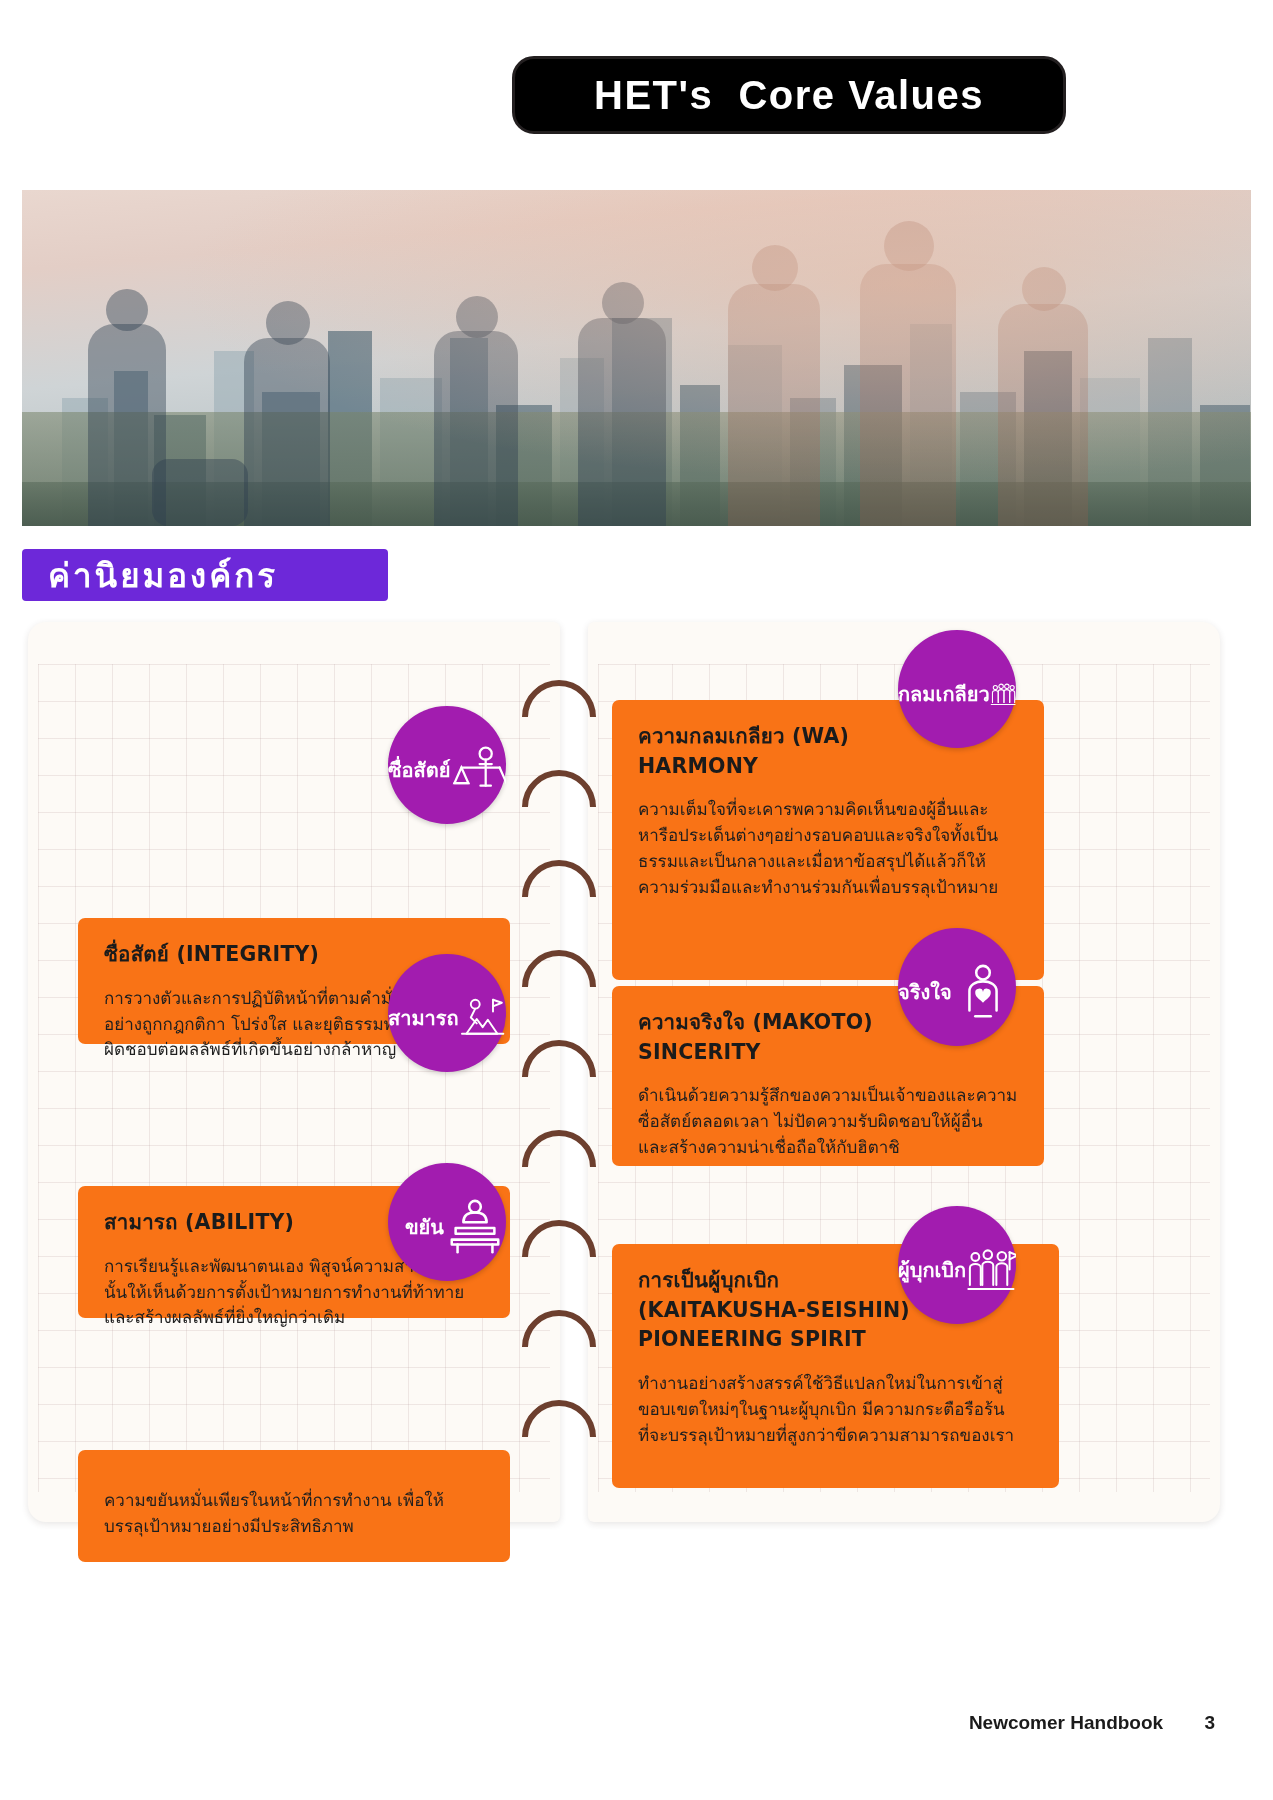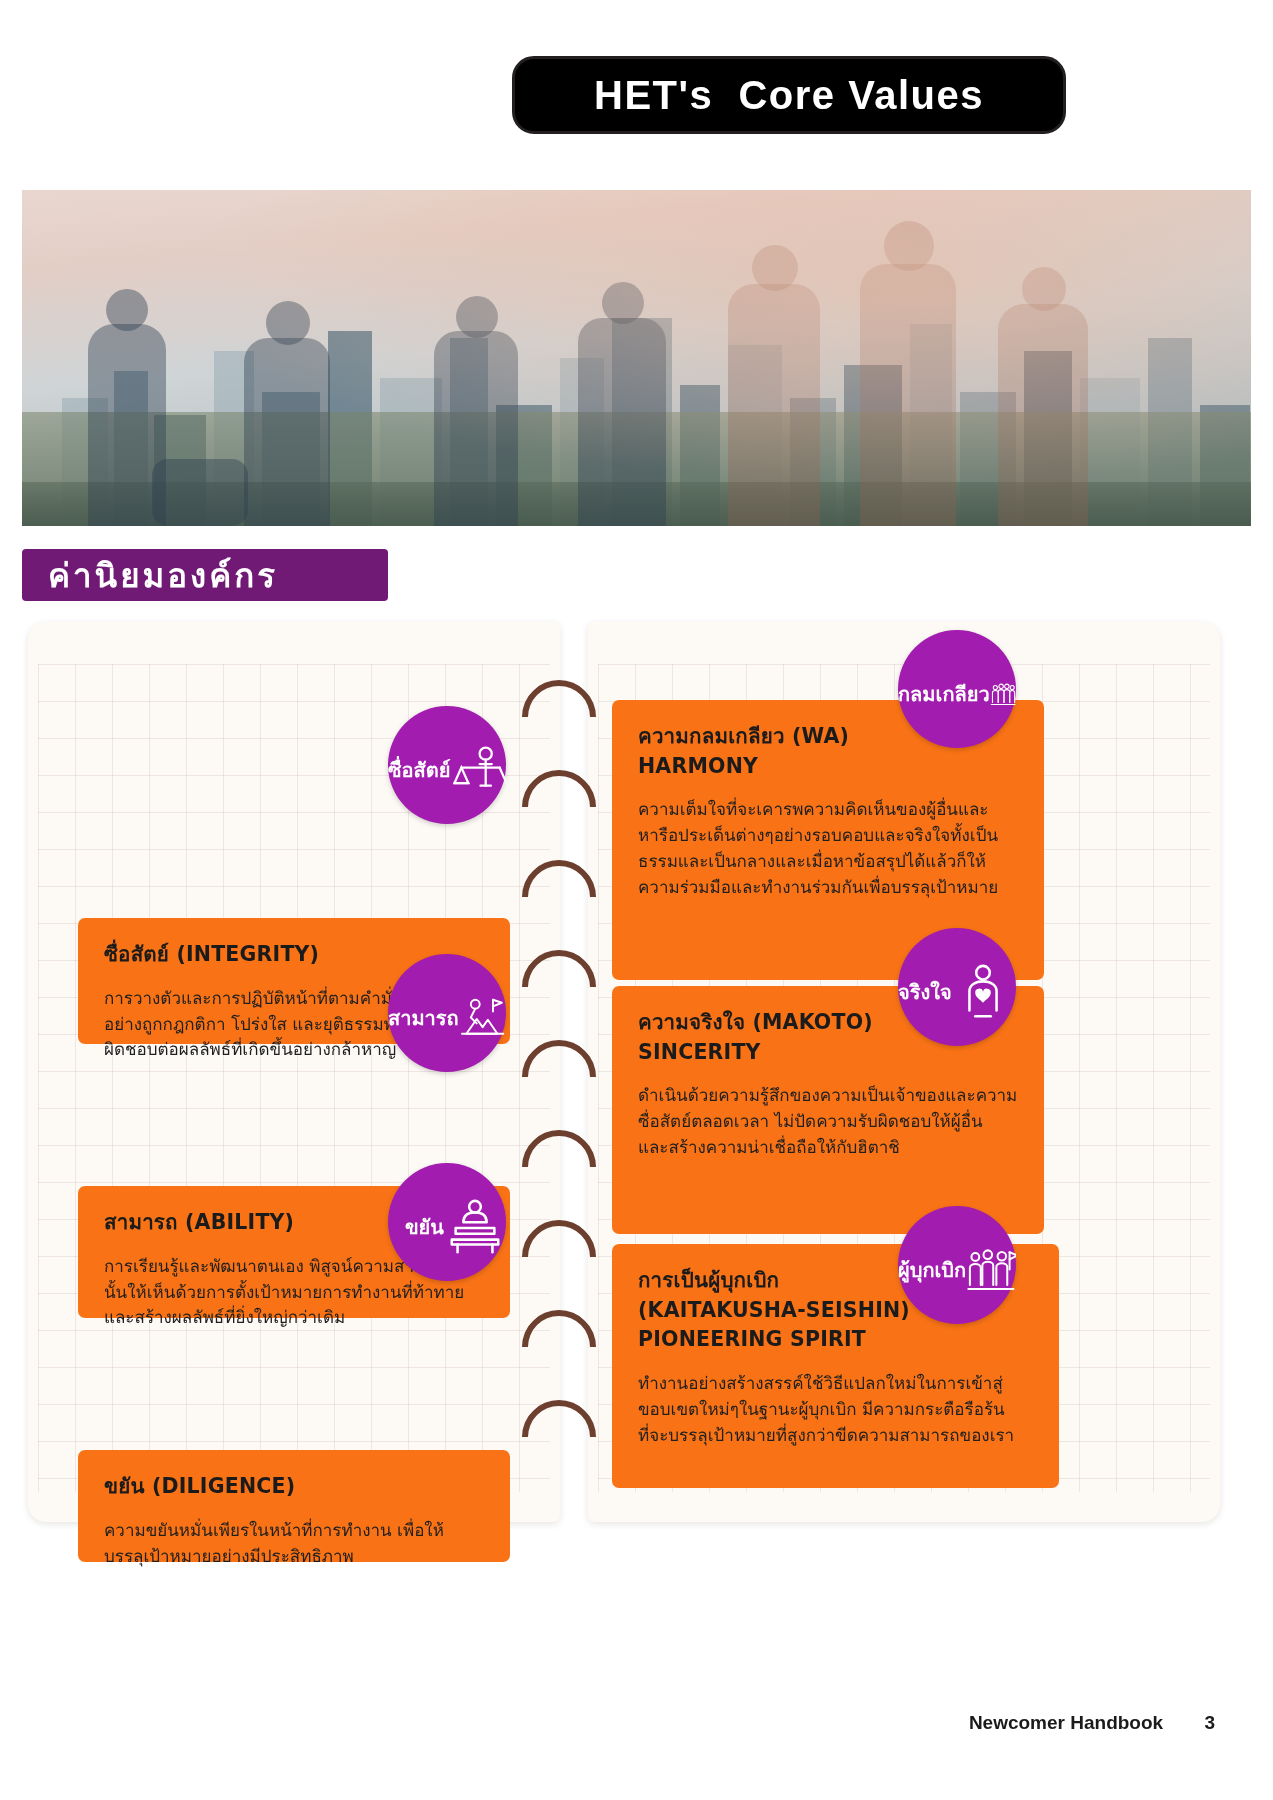--- a/index.html
+++ b/index.html
@@ -48,21 +48,21 @@
   .sil-head{position:absolute;border-radius:50%;background:rgba(46,62,78,.42);}
   .sil-warm{background:rgba(150,96,80,.30);}
   .hero-warmoverlay{
     position:absolute;inset:0;
     background:radial-gradient(ellipse at 72% 28%,rgba(236,186,160,.55),rgba(236,186,160,0) 58%);
   }
 
   
   .sec-banner{
     position:absolute;left:22px;top:549px;width:366px;height:52px;
-    background:#701a75;border-radius:4px;
+    background:#6d28d9;border-radius:4px;
     display:flex;align-items:center;
   }
   .sec-banner .txt{
     color:#ffffff;font-size:33px;font-weight:bold;letter-spacing:3px;
     padding-left:26px;white-space:pre;
   }
 
   
   .page{
     position:absolute;top:622px;height:900px;
@@ -246,21 +246,20 @@
       <path d="M22 18l-6 12 8 8"></path>
       <path d="M46 6v16"></path>
         <path d="M46 6l12 4-12 5"></path>
       <path d="M4 52h56"></path>
       <path d="M10 52l14-20 8 11 7-10 13 19z"></path>
     </svg>
   </div>
 </div>
 
 <div class="card pink" style="left:78px;top:1450px;width:432px;height:112px;">
-  <div class="title title-th">ขยัน  (DILIGENCE)</div>
   <div class="body">ความขยันหมั่นเพียรในหน้าที่การทำงาน  เพื่อให้
 บรรลุเป้าหมายอย่างมีประสิทธิภาพ</div>
 </div>
 <div class="badge" style="left:388px;top:1163px;justify-content:flex-end;">
   <div class="blabel">ขยัน</div>
   <div class="bicon">
     <svg viewBox="0 0 64 64" fill="none" stroke="#fff" stroke-width="2.6" stroke-linecap="round" stroke-linejoin="round">
       <circle cx="32" cy="10" r="6"></circle>
       <path d="M20 26c0-7 5-10 12-10s12 3 12 10z"></path>
       <path d="M12 32h40v6H12z"></path>
@@ -289,21 +288,21 @@
         <circle cx="54" cy="14" r="5"></circle>
       <path d="M6 50V26c0-3 3-5 7-5s7 2 7 5v24"></path>
       <path d="M20 50V24c0-3 3-5 7-5s7 2 7 5v26"></path>
       <path d="M34 50V24c0-3 3-5 7-5s7 2 7 5v26"></path>
       <path d="M48 50V26c0-3 3-5 6-5s6 2 6 5v24"></path>
       <path d="M3 55h58"></path>
     </svg>
   </div>
 </div>
 
-<div class="card pink" style="left:612px;top:986px;width:432px;height:248px;">
+<div class="card pink" style="left:612px;top:986px;width:432px;height:180px;">
   <div class="title title-th">ความจริงใจ  (MAKOTO)
 SINCERITY</div>
   <div class="body">ดำเนินด้วยความรู้สึกของความเป็นเจ้าของและความ
 ซื่อสัตย์ตลอดเวลา  ไม่ปัดความรับผิดชอบให้ผู้อื่น
 และสร้างความน่าเชื่อถือให้กับฮิตาชิ</div>
 </div>
 <div class="badge" style="left:898px;top:928px;">
   <div class="blabel">จริงใจ</div>
   <div class="bicon">
     <svg viewBox="0 0 64 64" fill="none" stroke="#fff" stroke-width="2.6" stroke-linecap="round" stroke-linejoin="round">

